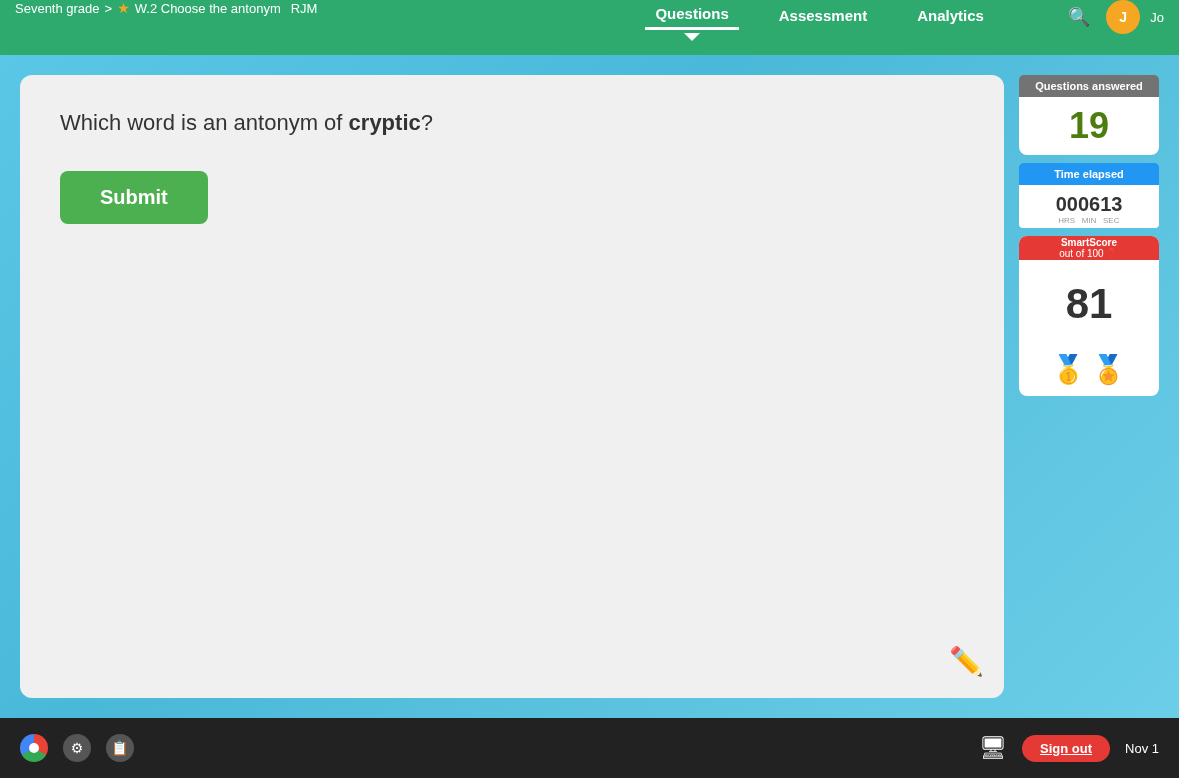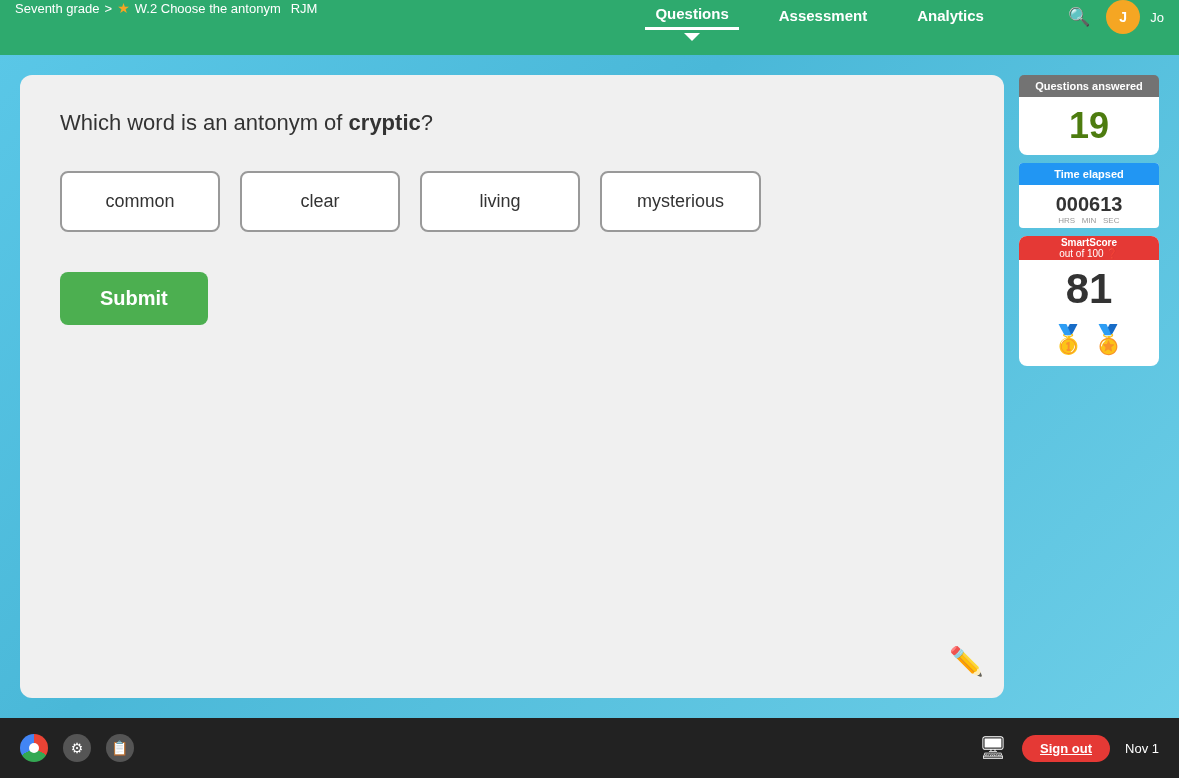--- a/index.html
+++ b/index.html
@@ -249,21 +249,21 @@
       font-size: 10px;
       font-weight: bold;
       padding: 1px 8px;
     }
 
     .smart-score-value {
       font-size: 42px;
       font-weight: bold;
       color: #333;
       text-align: center;
-      padding: 5px;
+      padding: 20px;
     }
 
     .badges {
       display: flex;
       justify-content: center;
       gap: 5px;
       padding: 5px 10px 10px;
     }
 
     .badge-gold {
@@ -396,34 +396,20 @@
   </div>
 </div>
 
 <div class="main-content">
 
   <div class="question-card">
     <div class="question-text">
       <span>Which word is an antonym of </span><strong>cryptic</strong><span>?</span>
     </div>
 
-    <div class="answer-options">
-      <button class="answer-btn">
-        <span>common</span>
-      </button>
-      <button class="answer-btn">
-        <span>clear</span>
-      </button>
-      <button class="answer-btn">
-        <span>living</span>
-      </button>
-      <button class="answer-btn">
-        <span>mysterious</span>
-      </button>
-    </div>
 
     <button class="submit-btn">
       <span>Submit</span>
     </button>
 
     <div class="pencil-icon">✏️</div>
   </div>
 
   <div class="sidebar">
 

